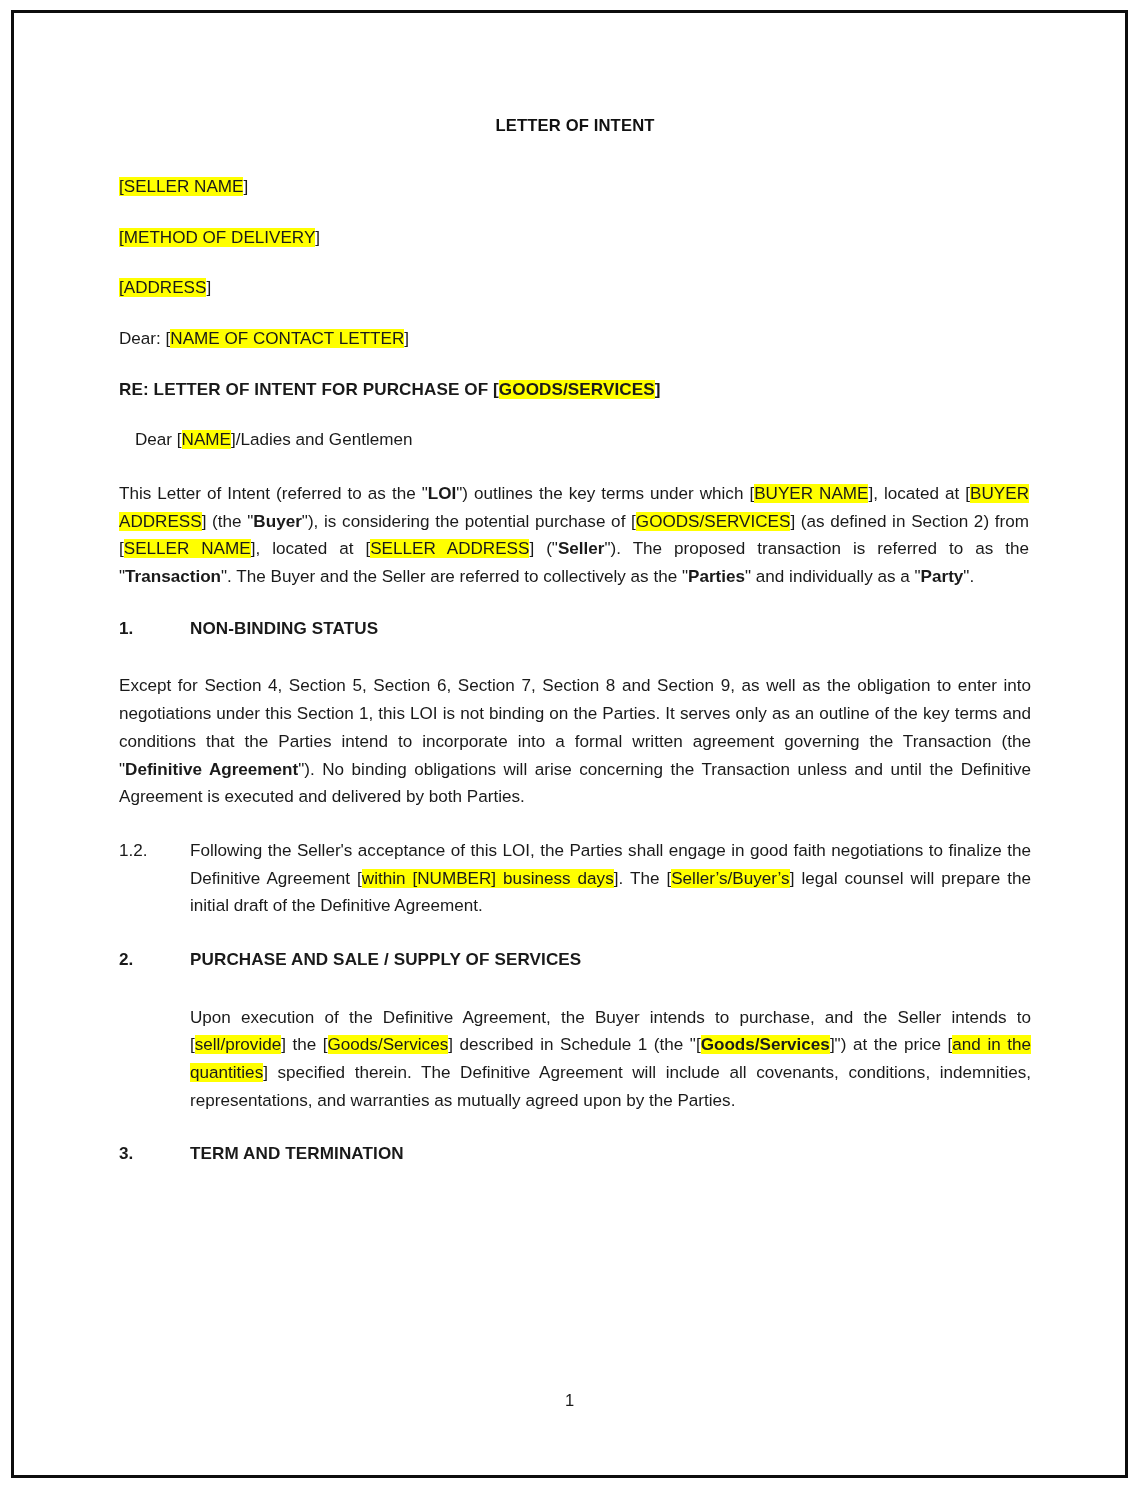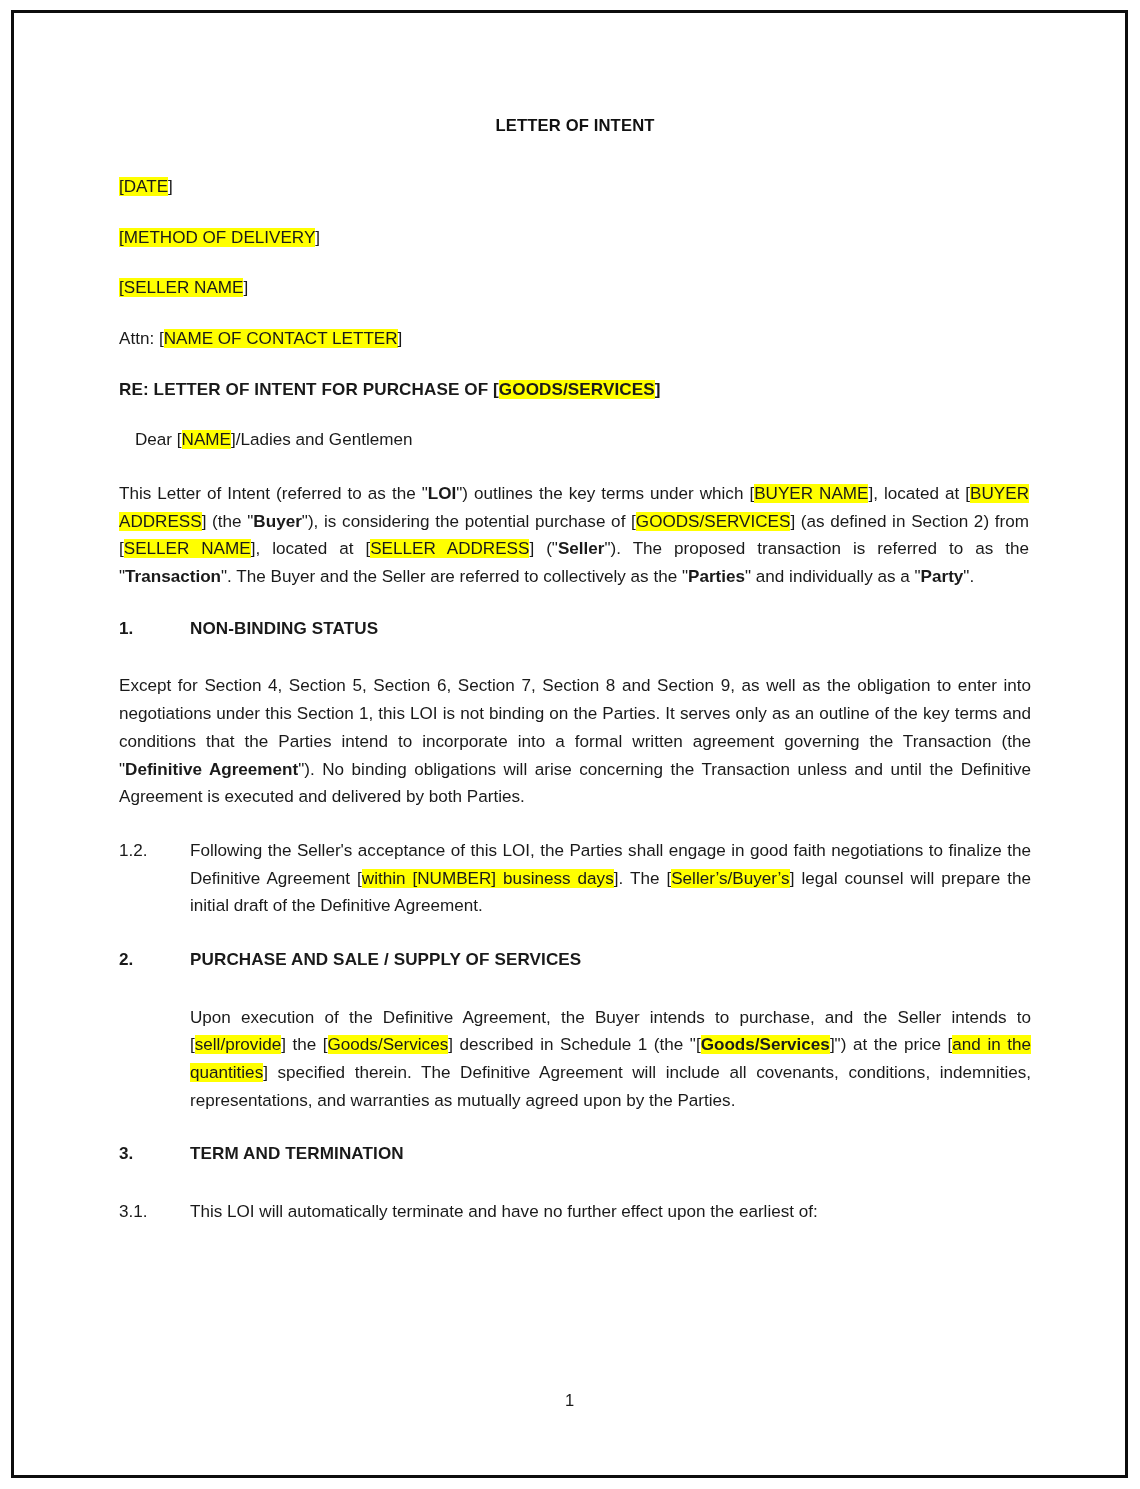--- a/index.html
+++ b/index.html
@@ -147,24 +147,24 @@
 
 <div class="page-frame">
   <div class="page-border">
     <div class="page-sheet">
 
       <div class="doc-body">
 
         <div class="doc-title">LETTER OF INTENT</div>
 
         <div id="address-block">
-            <div class="addr-line"><span class="hl">[DATE</span><span>]</span></div>
+            <div class="addr-line"><span class="hl">[SELLER NAME</span><span>]</span></div>
             <div class="addr-line"><span class="hl">[METHOD OF DELIVERY</span><span>]</span></div>
-            <div class="addr-line"><span class="hl">[SELLER NAME</span><span>]</span></div>
-            <div class="addr-line"><span>Attn: [</span><span class="hl">NAME OF CONTACT LETTER</span><span>]</span></div>
+            <div class="addr-line"><span class="hl">[ADDRESS</span><span>]</span></div>
+            <div class="addr-line"><span>Dear: [</span><span class="hl">NAME OF CONTACT LETTER</span><span>]</span></div>
           </div>
 
         <div class="re-line" id="re-line"><span>RE: LETTER OF INTENT FOR PURCHASE OF [</span><span class="hl">GOODS/SERVICES</span><span>]</span></div>
 
         <div class="salutation" id="salutation"><span>Dear [</span><span class="hl">NAME</span><span>]/Ladies and Gentlemen</span></div>
 
         <div class="intro-para" id="intro-para"><span>This Letter of Intent (referred to as the "</span><span class="bd">LOI</span><span>") outlines the key terms under which [</span><span class="hl">BUYER NAME</span><span>], located at [</span><span class="hl">BUYER ADDRESS</span><span>] (the "</span><span class="bd">Buyer</span><span>"), is considering the potential purchase of [</span><span class="hl">GOODS/SERVICES</span><span>] (as defined in Section 2) from [</span><span class="hl">SELLER NAME</span><span>], located at [</span><span class="hl">SELLER ADDRESS</span><span>] ("</span><span class="bd">Seller</span><span>"). The proposed transaction is referred to as the "</span><span class="bd">Transaction</span><span>". The Buyer and the Seller are referred to collectively as the "</span><span class="bd">Parties</span><span>" and individually as a "</span><span class="bd">Party</span><span>".</span></div>
 
         <div id="sections">
             <div class="sec-head">
@@ -183,24 +183,20 @@
               <span class="ttl">PURCHASE AND SALE / SUPPLY OF SERVICES</span>
             </div>
             <div class="clause unnumbered">
               <span class="num"></span>
               <span class="txt"><span>Upon execution of the Definitive Agreement, the Buyer intends to purchase, and the Seller intends to [</span><span class="hl">sell/provide</span><span>] the [</span><span class="hl">Goods/Services</span><span>] described in Schedule 1 (the "[</span><span class="hl bd">Goods/Services</span><span>]") at the price [</span><span class="hl">and in the quantities</span><span>] specified therein. The Definitive Agreement will include all covenants, conditions, indemnities, representations, and warranties as mutually agreed upon by the Parties.</span></span>
             </div>
             <div class="sec-head">
               <span class="num">3.</span>
               <span class="ttl">TERM AND TERMINATION</span>
             </div>
-            <div class="clause last-clause">
-              <span class="num">3.1.</span>
-              <span class="txt"><span>This LOI will automatically terminate and have no further effect upon the earliest of:</span></span>
-            </div>
           </div>
 
       </div>
 
       <div class="page-number">1</div>
 
     </div>
   </div>
 </div>
 

